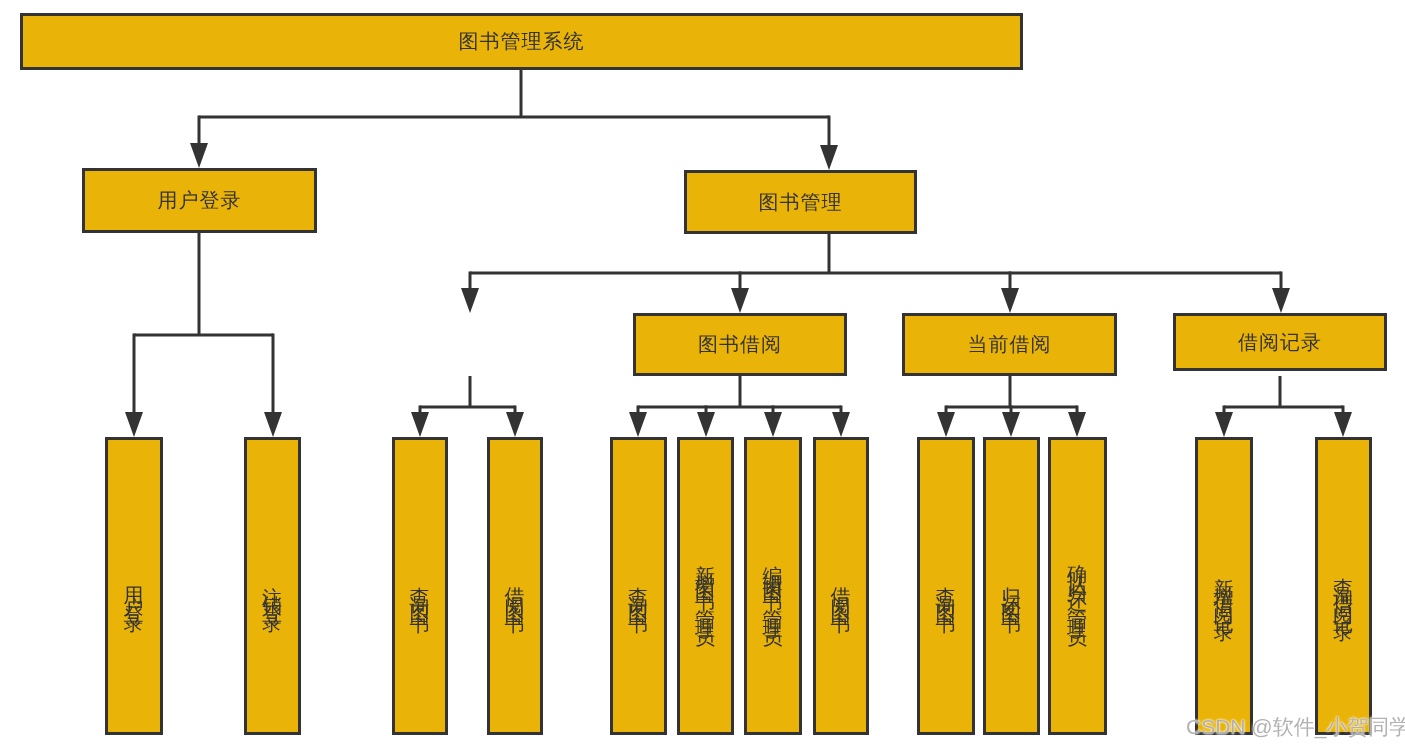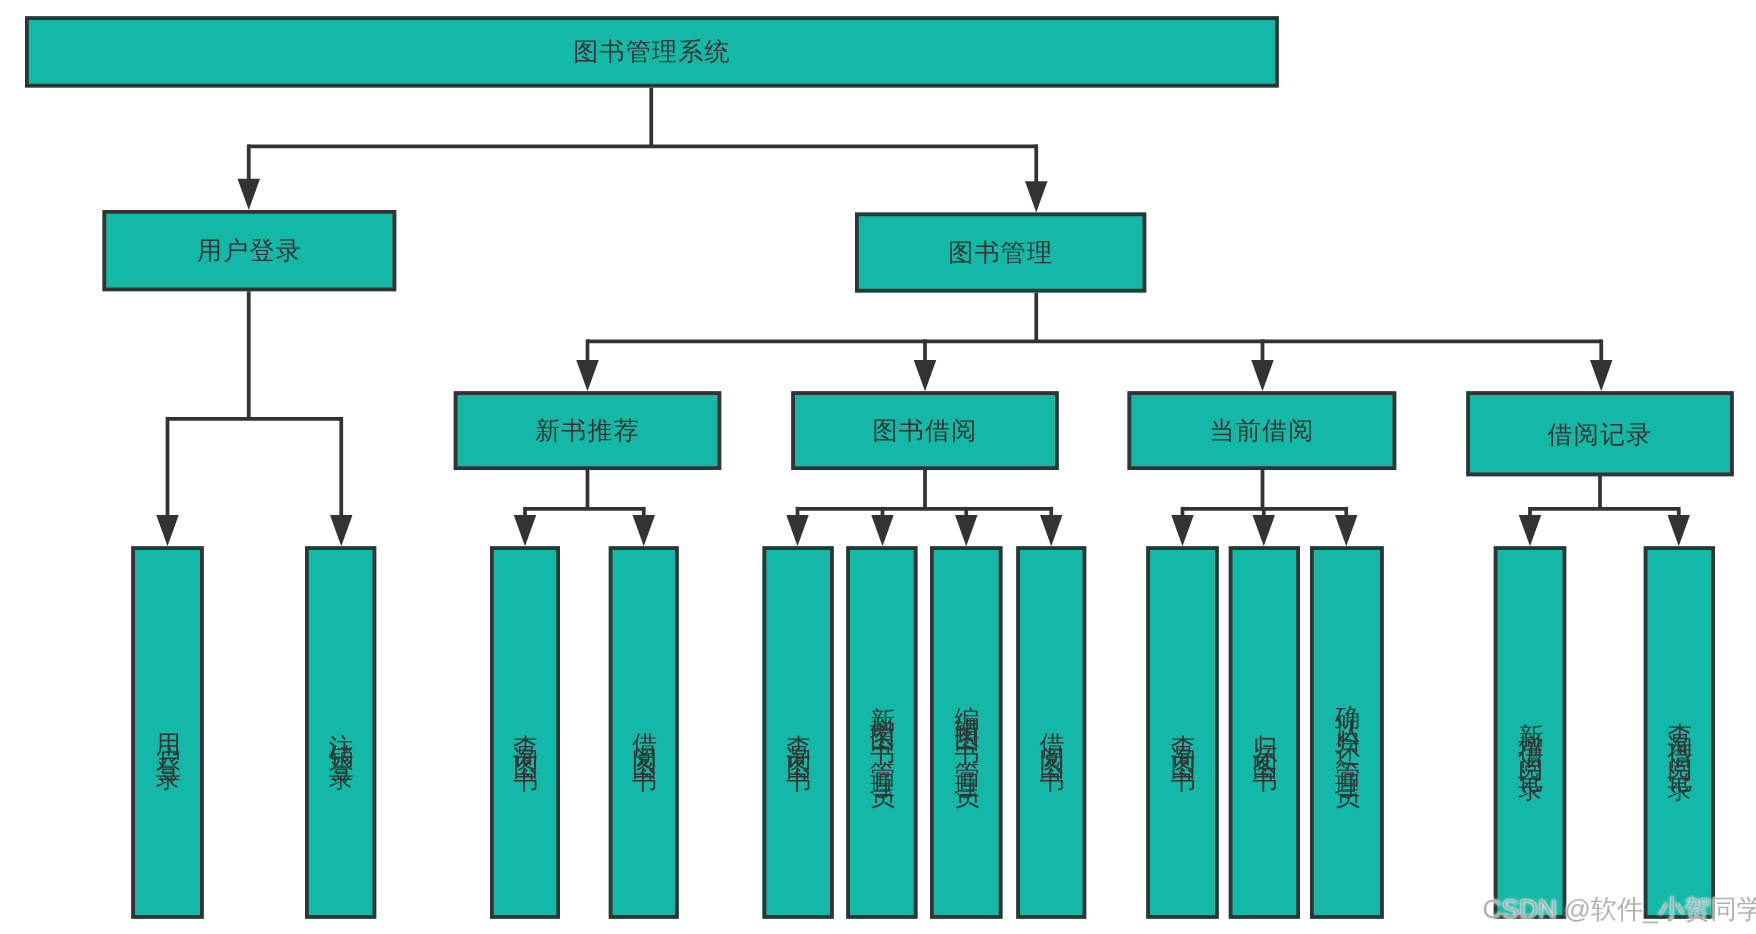--- a/index.html
+++ b/index.html
@@ -16,21 +16,21 @@
     overflow: hidden;
   }
   #connectors {
     position: absolute;
     left: 0; top: 0;
     width: 1405px; height: 747px;
   }
   .node {
     position: absolute;
     box-sizing: border-box;
-    background: #14b8a6;
+    background: #eab308;
     border: 3px solid #333333;
     color: #333333;
     display: flex;
     align-items: center;
     justify-content: center;
     font-size: 20px;
     letter-spacing: 1px;
     z-index: 2;
   }
   .vnode {
@@ -129,30 +129,27 @@
     <span>图书管理系统</span>
   </div>
 
   <div class="node" style="left:82px; top:168px; width:235px; height:65px;">
     <span>用户登录</span>
   </div>
   <div class="node" style="left:684px; top:170px; width:233px; height:64px;">
     <span>图书管理</span>
   </div>
 
-  <div class="node" style="left:363px; top:313px; width:214px; height:63px;">
-    <span>新书推荐</span>
-  </div>
   <div class="node" style="left:633px; top:313px; width:214px; height:63px;">
     <span>图书借阅</span>
   </div>
   <div class="node" style="left:902px; top:313px; width:215px; height:63px;font-family:Liberation Serif, serif;">
     <span>当前借阅</span>
   </div>
-  <div class="node" style="left:1173px; top:313px; width:214px; height:68px;">
+  <div class="node" style="left:1173px; top:313px; width:214px; height:58px;">
     <span>借阅记录</span>
   </div>
 
   <div class="node vnode" style="left:105px; top:437px; width:58px; height:298px;">
     <span>用户登录</span>
   </div>
   <div class="node vnode" style="left:244px; top:437px; width:57px; height:298px;">
     <span>注销登录</span>
   </div>
 

